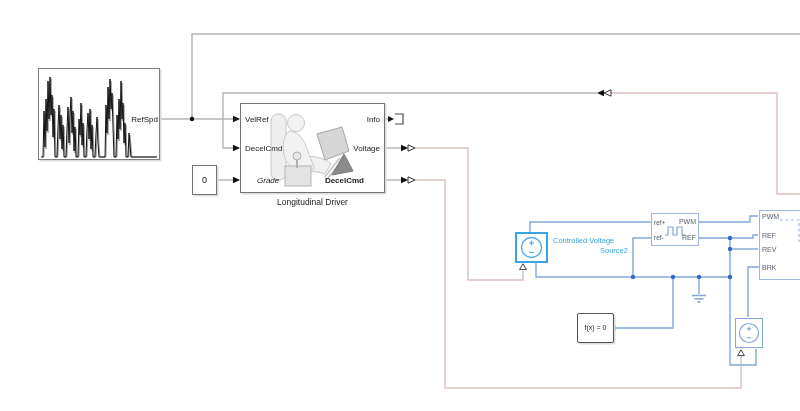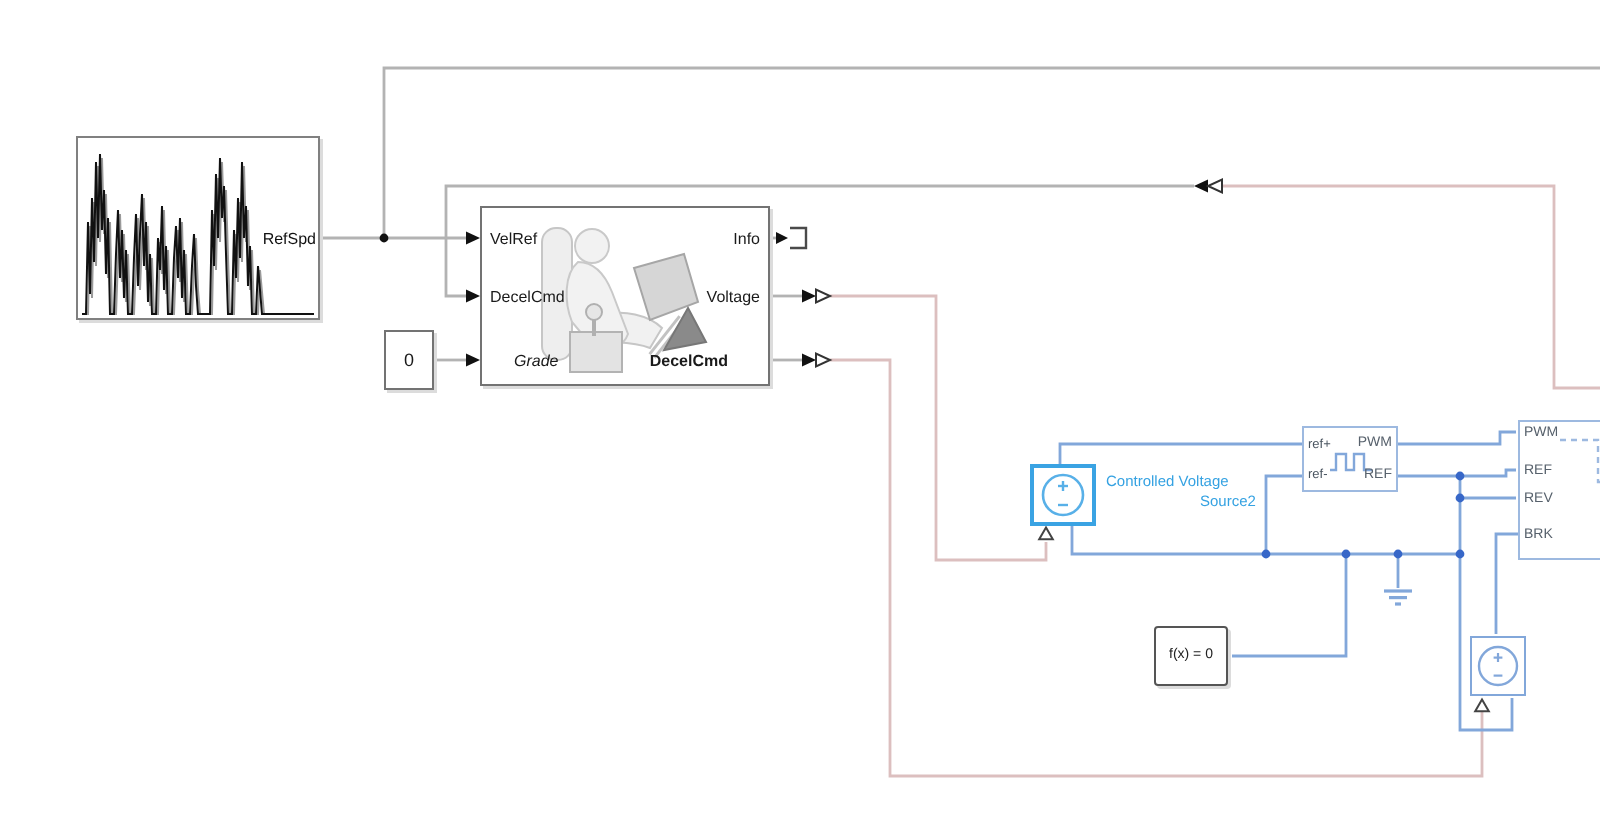--- a/index.html
+++ b/index.html
@@ -117,20 +117,21 @@
       <line x1="85" y1="74" x2="100" y2="55" stroke="#ffffff" stroke-width="1.5"></line>
       <polygon points="103,50 112,67 91,71" fill="#8a8a8a" stroke="#777777"></polygon>
     </svg>
     <div class="plabel" style="left:4px;top:11px;">VelRef</div>
     <div class="plabel" style="left:4px;top:40px;">DecelCmd</div>
     <div class="plabel" style="left:16px;top:72px;font-style:italic;">Grade</div>
     <div class="plabel right" style="right:4px;top:11px;">Info</div>
     <div class="plabel right" style="right:4px;top:40px;">Voltage</div>
     <div class="plabel right" style="right:20px;top:72px;font-weight:bold;">DecelCmd</div>
   </div>
+  <div class="blockname" style="left:240px;top:197px;width:145px;">Longitudinal Driver</div>
 
   <div class="blk simscape" style="left:515px;top:232px;width:33px;height:31px;border:2px solid #3aa3e3;">
     <svg width="29" height="27" viewBox="0 0 29 27" style="position:absolute;left:0;top:0;">
       <circle cx="14.5" cy="13.5" r="10" fill="none" stroke="#58b0e8" stroke-width="1.3"></circle>
       <line x1="14.5" y1="6.5" x2="14.5" y2="11.5" stroke="#58b0e8" stroke-width="1.2"></line>
       <line x1="12" y1="9" x2="17" y2="9" stroke="#58b0e8" stroke-width="1.2"></line>
       <line x1="12" y1="18.5" x2="17" y2="18.5" stroke="#58b0e8" stroke-width="1.2"></line>
     </svg>
   </div>
   <div class="cvslabel" style="left:553px;top:236px;text-align:right;">Controlled Voltage</div>

